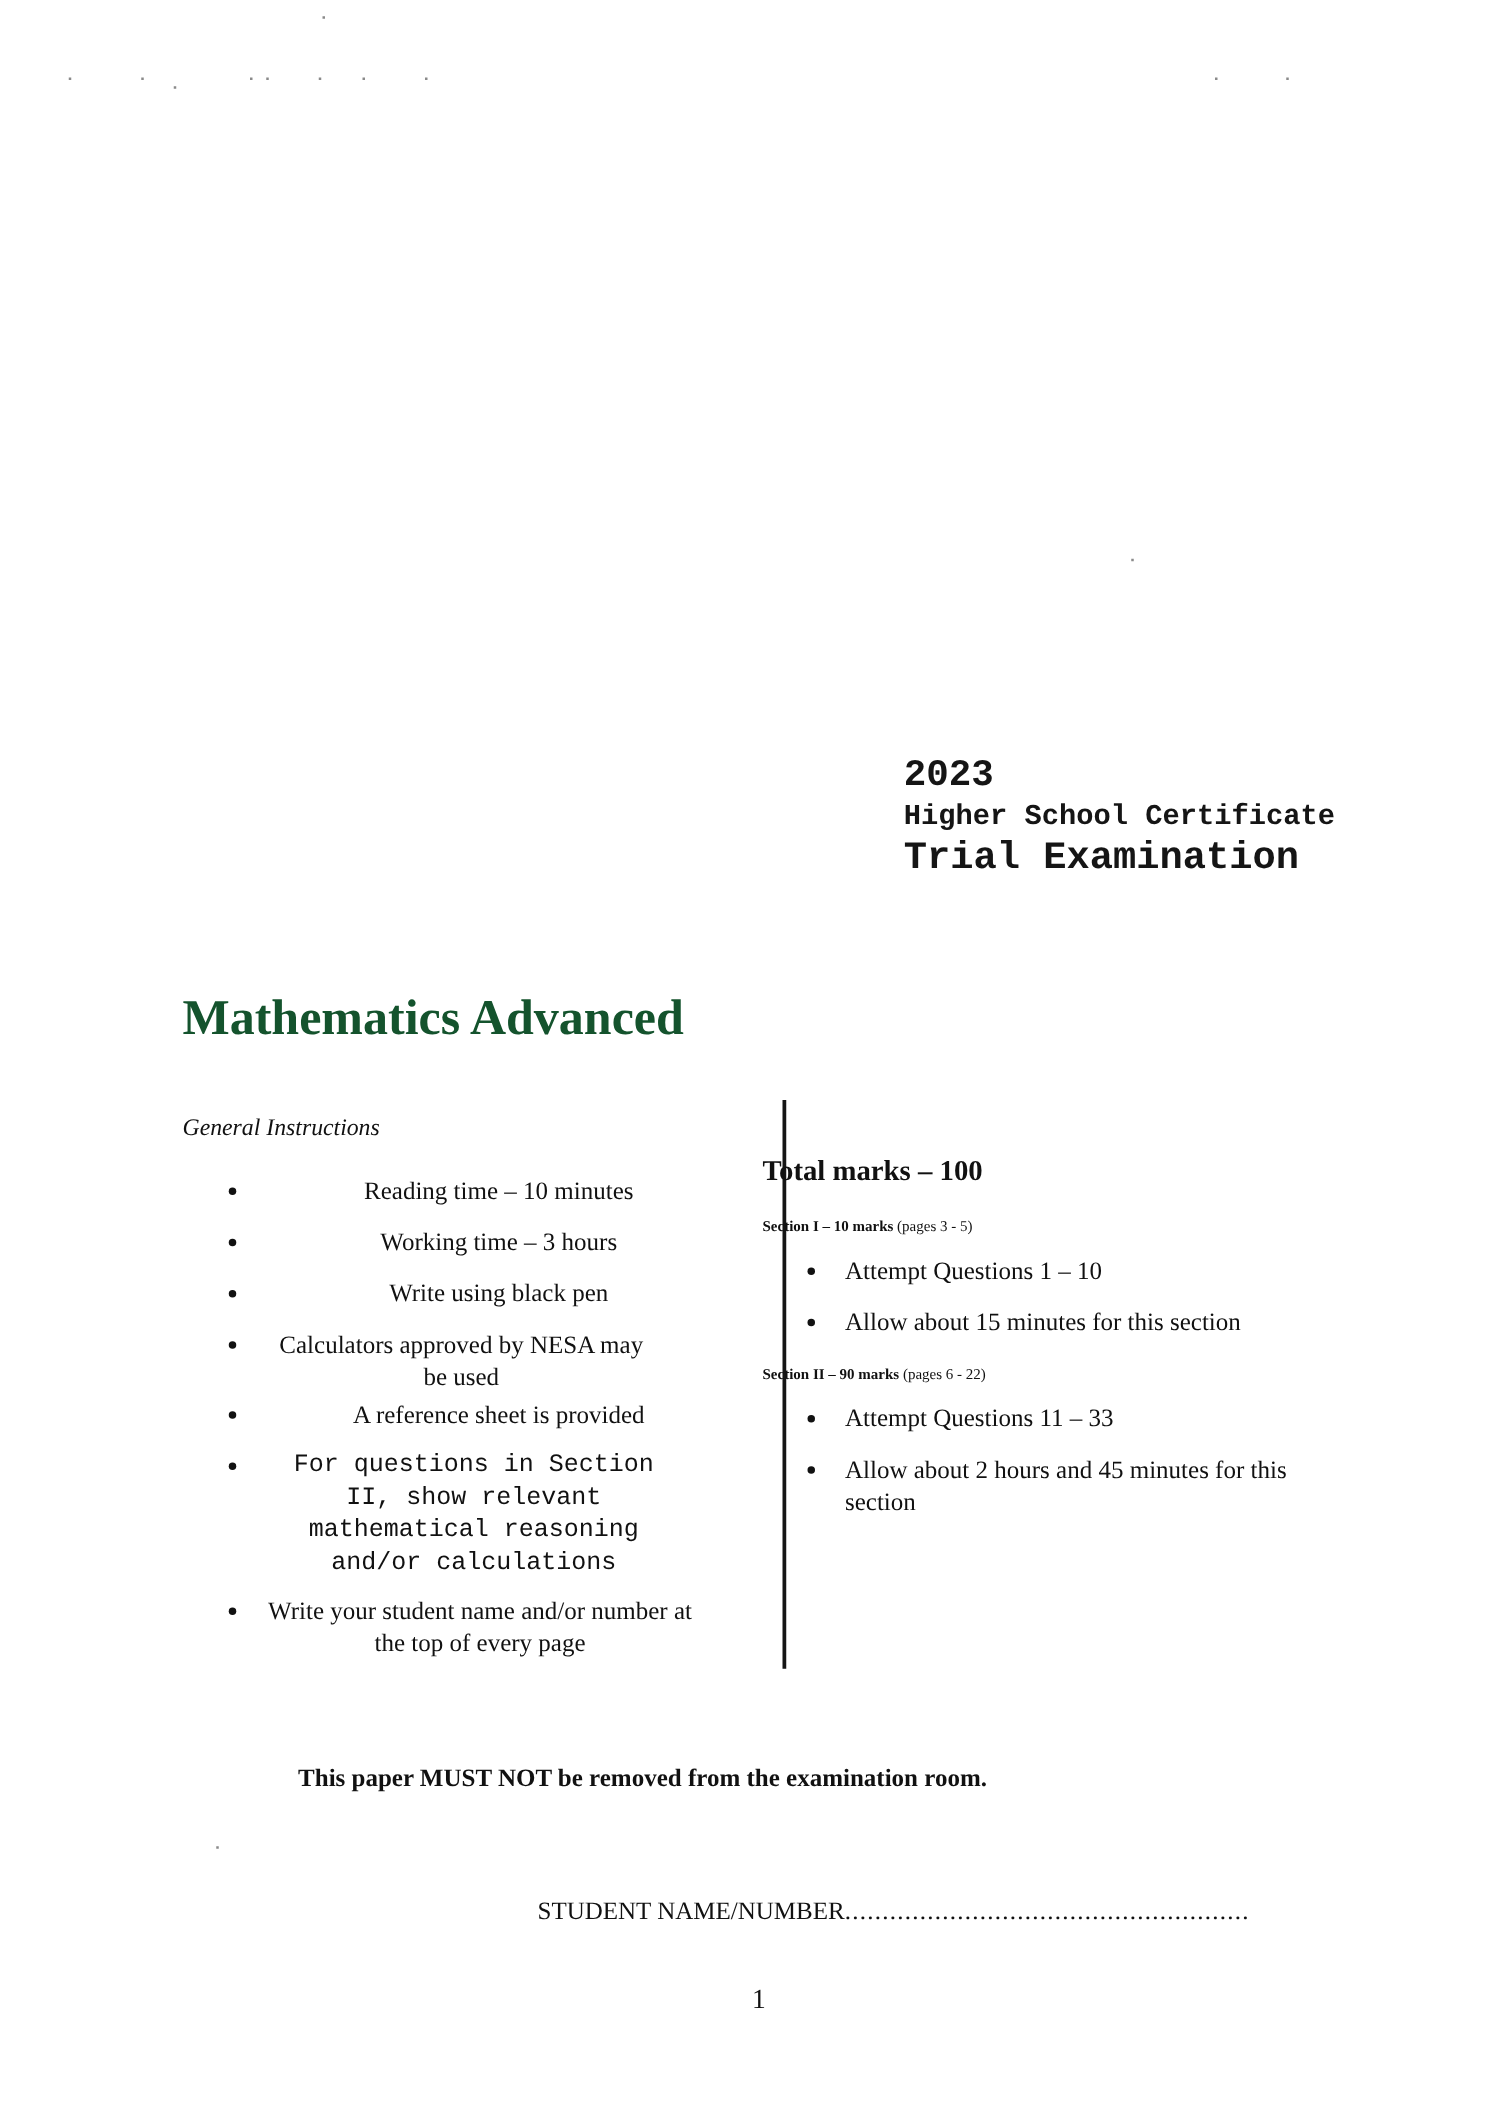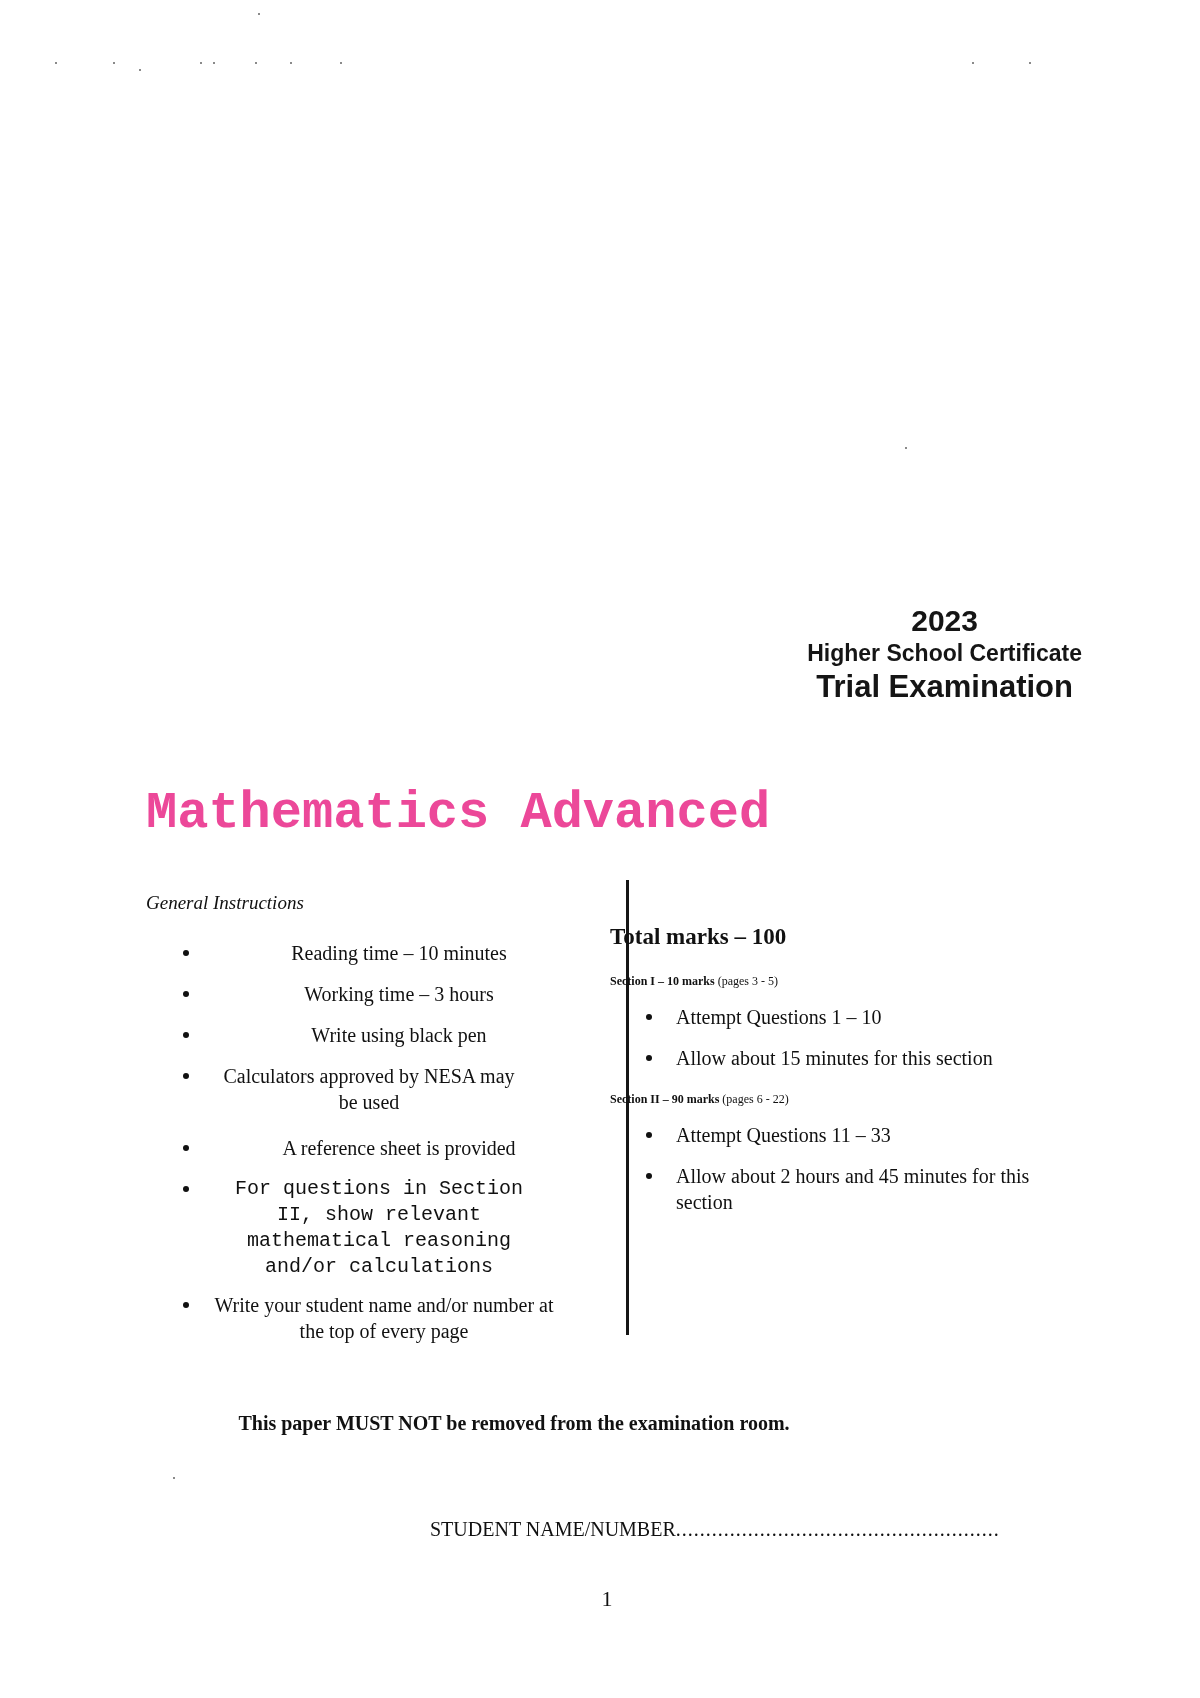--- a/index.html
+++ b/index.html
@@ -16,24 +16,24 @@
       font-family: "Liberation Serif", "DejaVu Serif", serif;
     }
     .speck {
       position: absolute;
       width: 2px;
       height: 2px;
       background: #8a8a8a;
     }
     .header-block {
       position: absolute;
-      right: 118px;
+      right: 132px;
       top: 604px;
-      text-align: center;
-      font-family: Liberation Sans, sans-serif;
+      text-align: left;
+      font-family: Liberation Mono, monospace;
       font-weight: bold;
       color: #151515;
     }
     .year {
       font-size: 30px;
       line-height: 34px;
     }
     .hsc {
       font-size: 23px;
       line-height: 30px;
@@ -41,25 +41,25 @@
     }
     .trial {
       font-size: 31px;
       line-height: 38px;
       font-weight: bold;
     }
     .subject-title {
       position: absolute;
       left: 146px;
       top: 790px;
-      font-family: Liberation Mono, monospace;
-      font-weight: bold;
-      font-size: 52px;
+      font-family: Liberation Serif, serif;
+      font-weight: bold;
+      font-size: 40px;
       line-height: 48px;
-      color: #ec4899;
+      color: #14532d;
     }
     .gi-heading {
       position: absolute;
       left: 146px;
       top: 891px;
       font-style: italic;
       font-size: 19px;
       line-height: 24px;
     }
     .left-list {
@@ -72,21 +72,21 @@
       list-style: none;
       text-align: center;
     }
     .left-list li, .right-list li {
       position: relative;
       font-size: 20px;
       line-height: 26px;
       padding-left: 66px;
     }
     .left-list li { margin-bottom: 15px; }
-    .left-list li.gap-lg { margin-bottom: 20px; }
+    .left-list li.gap-lg { margin-bottom: 4px; }
     .bullet {
       position: absolute;
       left: 37px;
       top: 10px;
       width: 6px;
       height: 6px;
       border-radius: 50%;
       background: #111111;
     }
     .divider {

